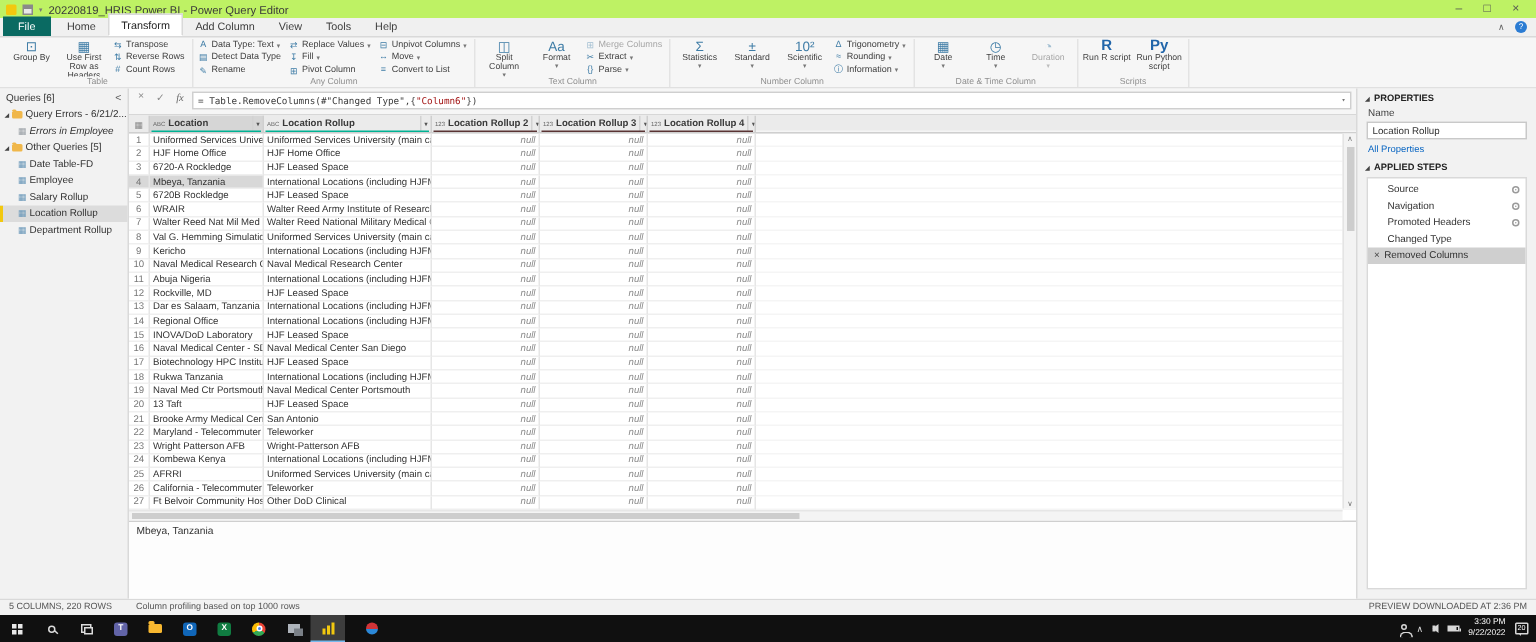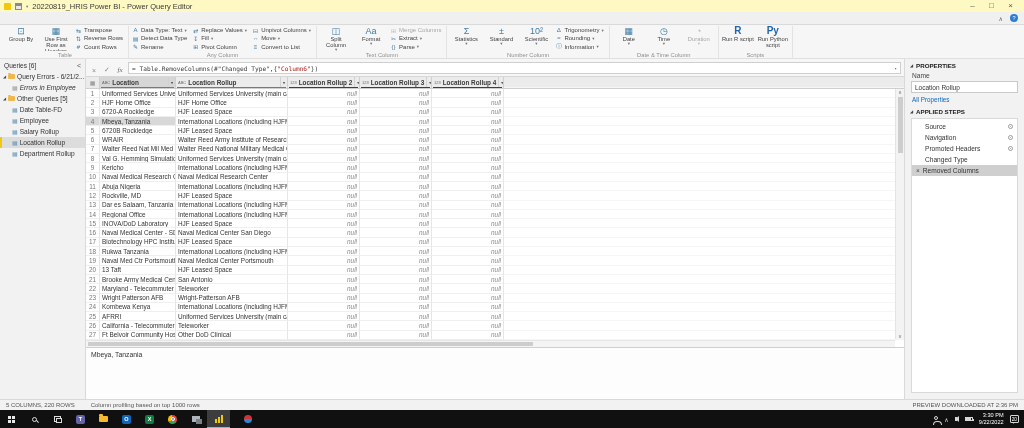--- a/index.html
+++ b/index.html
@@ -1,20 +1,20 @@
 <!DOCTYPE html>
 <html><head>
 <meta charset="utf-8">
 <style>
   *{box-sizing:border-box;margin:0;padding:0}
   html,body{width:1024px;height:428px;overflow:hidden}
   body{font-family:"Liberation Sans",sans-serif;background:#fff;color:#333}
 
   
-  .titlebar{height:12px;background:#fef9c3;display:flex;align-items:center;padding:0 4px;gap:4px;font-size:7.5px;color:#3a3a3a}
+  .titlebar{height:12px;background:#bef264;display:flex;align-items:center;padding:0 4px;gap:4px;font-size:7.5px;color:#3a3a3a}
   .app-icon{width:7px;height:7px;background:#f2c80f;border-radius:1px;flex:none}
   .save-icon{width:7px;height:7px;background:#8a8a8a;position:relative;flex:none}
   .save-icon::after{content:"";position:absolute;left:1px;right:1px;bottom:1px;height:3px;background:#e8e8e8}
   .qat-dd{font-size:4.5px;color:#777}
   .win-controls{margin-left:auto;display:flex}
   .win-btn{width:19px;text-align:center;font-size:8px;color:#555;line-height:12px}
 
   
   .tabsbar{height:13px;background:#f0f0f0;display:flex;align-items:flex-end;padding-left:2px;position:relative;border-bottom:1px solid #d9d9d9}
   .tab{padding:2px 8px;font-size:7.2px;color:#3c3c3c;white-space:nowrap}
@@ -51,21 +51,21 @@
   .qitem.selected::before{content:"";position:absolute;left:0;top:0;bottom:0;width:2px;background:#f2c80f}
   .qarrow{font-size:4px;color:#444;flex:none}
   .ficon{width:7px;height:5px;background:#f0b74a;border-radius:1px;position:relative;flex:none}
   .ficon::before{content:"";position:absolute;top:-1.5px;left:0;width:3px;height:1.5px;background:#f0b74a;border-radius:1px 1px 0 0}
   .ticon{font-size:6px;color:#6a98b9;flex:none;line-height:1}
   .ticon.err{color:#9aa0a6}
   .it{font-style:italic}
 
   
   .center{flex:1;display:flex;flex-direction:column;background:#f6f6f6;min-width:0}
-  .frow{height:17px;display:flex;align-items:flex-end;padding:2px 3px;gap:3px;flex:none}
+  .frow{height:17px;display:flex;align-items:flex-start;padding:2px 3px;gap:3px;flex:none}
   .fbtn{font-size:7px;color:#8a8a8a;width:10px;text-align:center}
   .fbtn.fx{font-style:italic;font-family:"Liberation Serif",serif;color:#666}
   .finput{flex:1;height:12px;background:#fff;border:1px solid #cfcfcf;display:flex;align-items:center;padding:0 3px;font-family:"DejaVu Sans Mono",monospace;font-size:6.2px;white-space:nowrap;overflow:hidden}
   .fdd{margin-left:auto;font-size:4.5px;color:#777;padding-left:4px}
 
   .gridwrap{flex:1;background:#fff;border-top:1px solid #d7d7d7;position:relative;display:flex;flex-direction:column;overflow:hidden}
   .thead{display:flex;height:12px;background:#ebebeb;border-bottom:1px solid #cfcfcf;flex:none}
   .th{position:relative;display:flex;align-items:center;gap:2px;padding:0 1px 0 2px;border-right:1px solid #cfcfcf;font-size:6.4px;font-weight:bold;color:#3a3a3a;white-space:nowrap;overflow:hidden;flex:none}
   .th.sel{background:#d6d6d6}
   .th .tt{font-size:4px;color:#666;font-weight:normal;line-height:1;flex:none}
@@ -149,20 +149,29 @@
   <span class="qat-dd">▾</span>
   <span>20220819_HRIS Power BI - Power Query Editor</span>
   <div class="win-controls">
     <span class="win-btn">–</span>
     <span class="win-btn">□</span>
     <span class="win-btn">×</span>
   </div>
 </div>
 
 <div class="tabsbar">
+  <div id="tabs" style="display:flex;align-items:flex-end">
+      <div class="tab file">File</div>
+      <div class="tab">Home</div>
+      <div class="tab active">Transform</div>
+      <div class="tab">Add Column</div>
+      <div class="tab">View</div>
+      <div class="tab">Tools</div>
+      <div class="tab">Help</div>
+    </div>
   <div class="tabs-right">
     <span class="collapse-caret">∧</span>
     <span class="help-badge">?</span>
   </div>
 </div>
 
 <div class="ribbon">
   <div id="ribbon-groups" style="display:flex">
       <div class="rgroup">
         <div class="rbtns">

